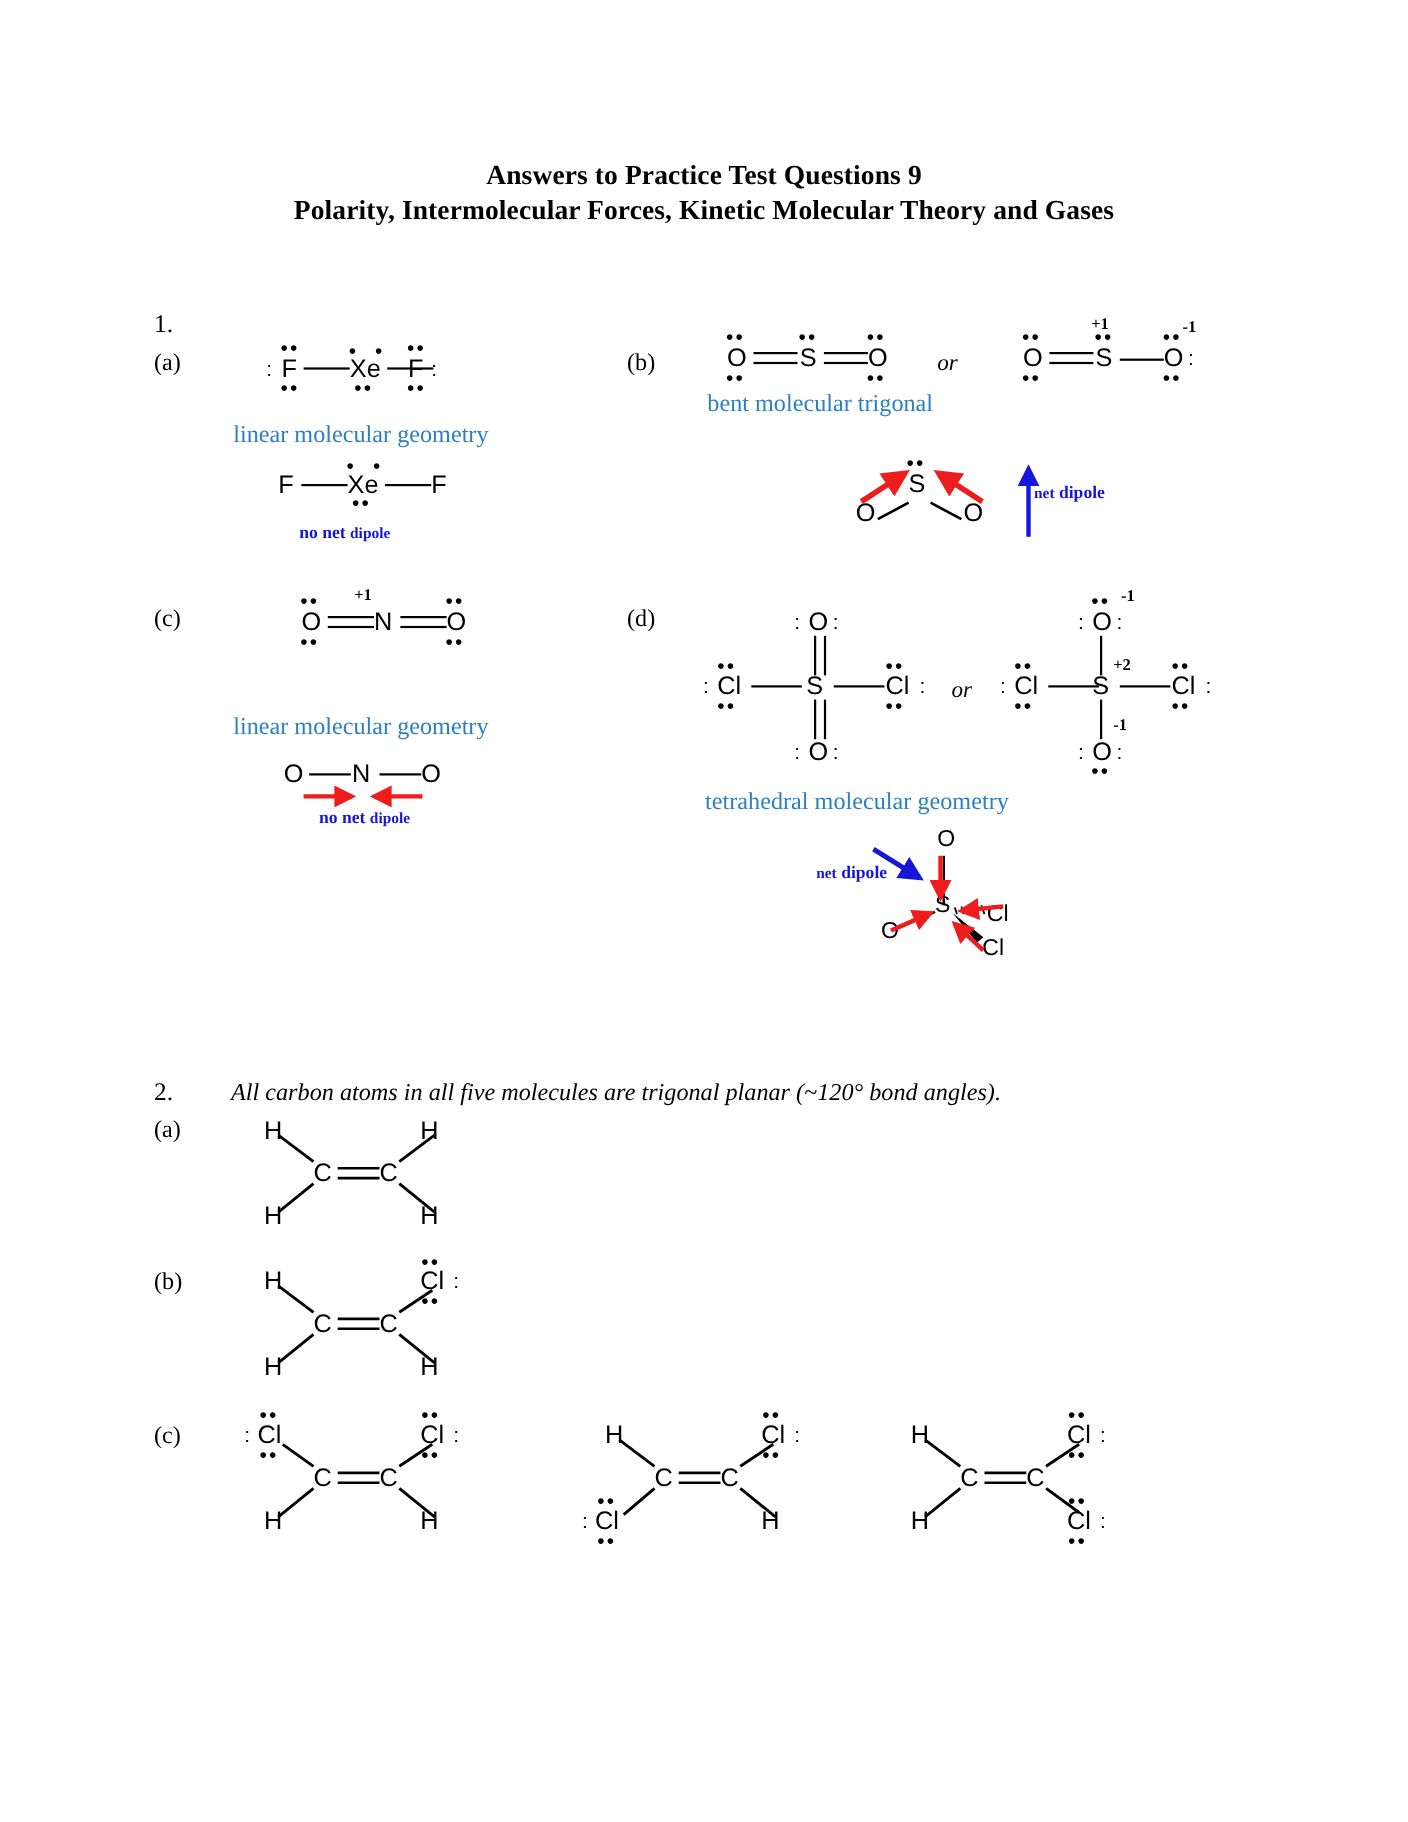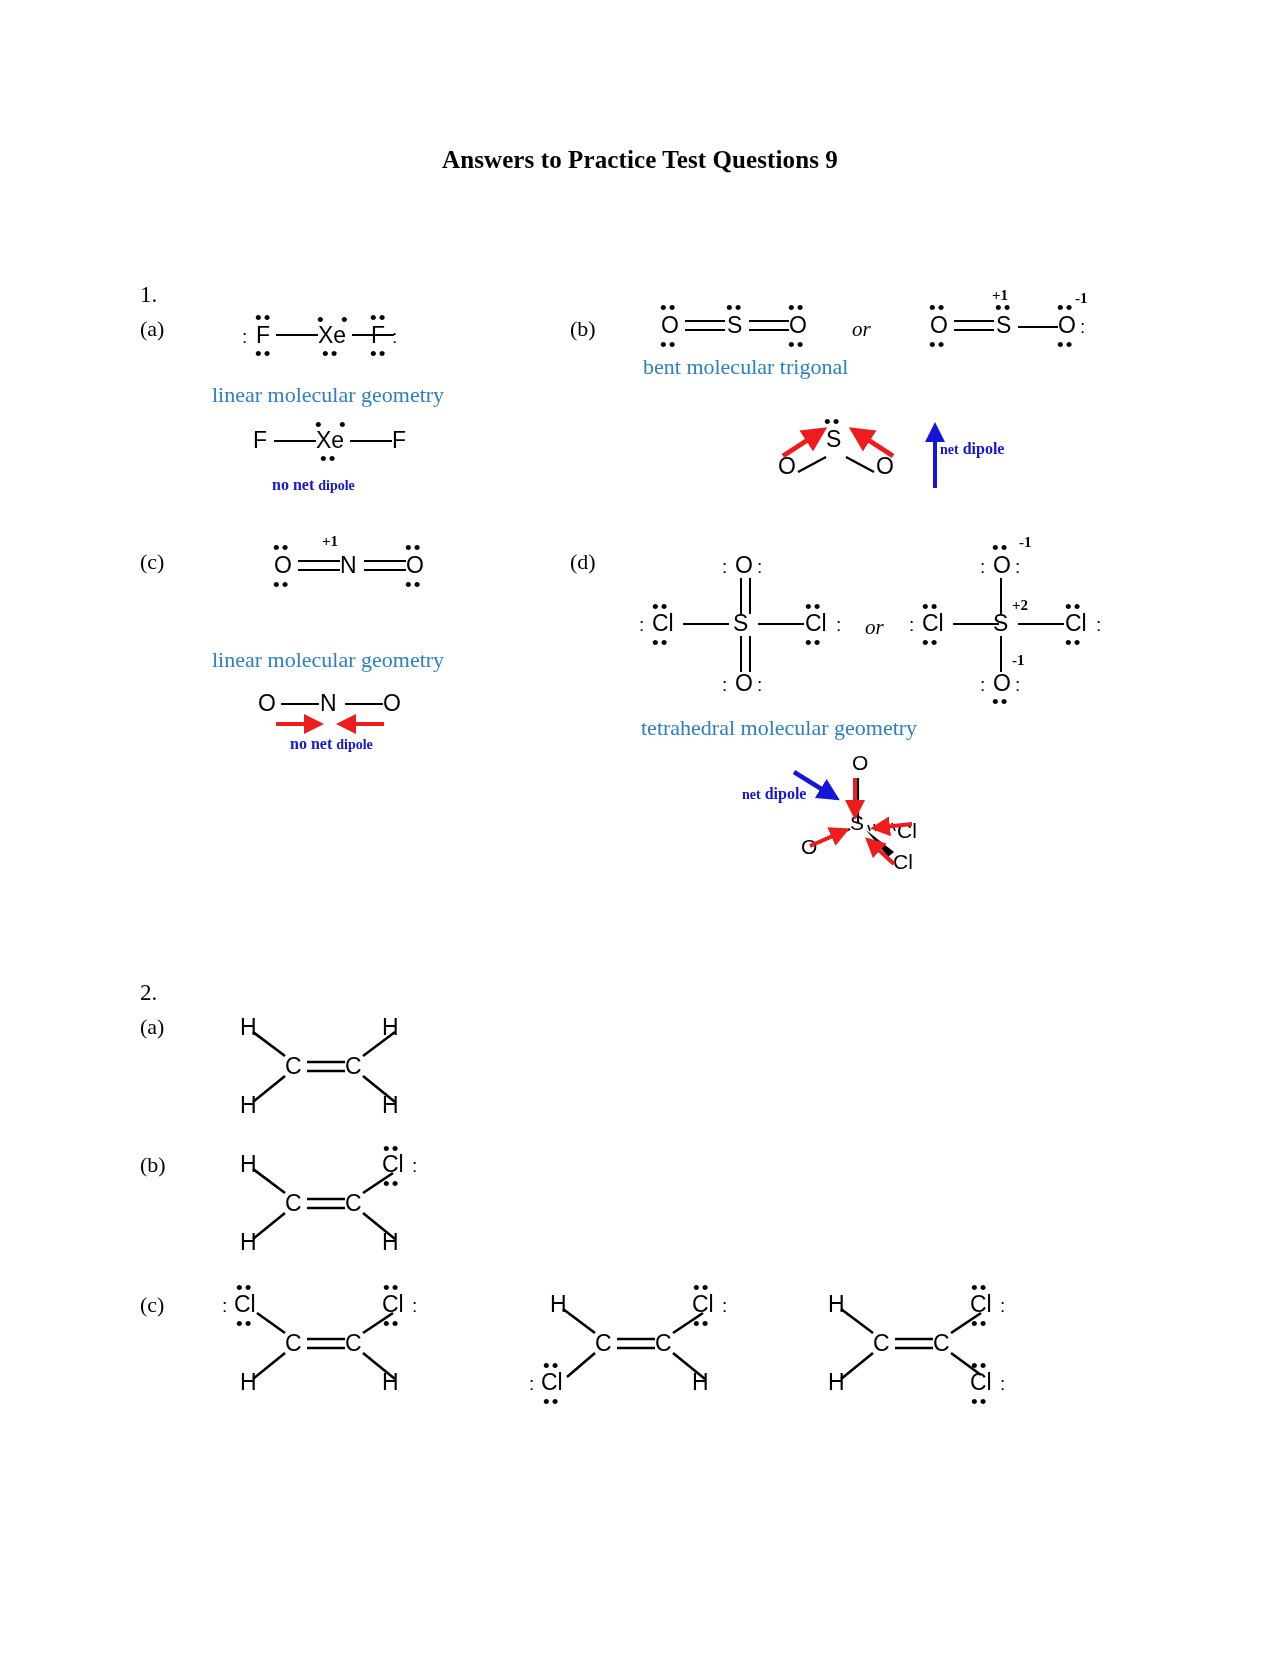--- a/index.html
+++ b/index.html
@@ -41,20 +41,21 @@
   .diplabel .big{font-size:16px;}
 
   svg{position:absolute;overflow:visible;}
 </style>
 </head>
 <body>
 
 <div class="page">
 
   <div class="title" id="title1">Answers to Practice Test Questions 9</div>
+  <div class="title" id="title2">Polarity, Intermolecular Forces, Kinetic Molecular Theory and Gases</div>
 
   <div class="abs qnum" style="left:140px;top:282px;">1.</div>
 
   <div class="abs part" style="left:140px;top:316px;">(a)</div>
 
   <div>
     <div class="lp" style="left:242px;top:327px;">:</div>
     <div class="atom" style="left:256px;top:324px;">F</div>
     <div class="lp" style="left:255px;top:308px;">••</div>
     <div class="lp" style="left:255px;top:344px;">••</div>
@@ -312,20 +313,21 @@
       <line x1="6" y1="6" x2="48" y2="32" stroke="#1616d8" stroke-width="4.5" marker-end="url(#blueArrowB)"></line>
     </svg>
   </div>
 
   <div class="diplabel" style="left:742px;top:785px;">
     <span class="small">net</span>
     <span class="big">dipole</span>
   </div>
 
   <div class="abs qnum" style="left:140px;top:980px;">2.</div>
+  <div class="abs italic2" style="left:210px;top:980px;">All carbon atoms in all five molecules are trigonal planar (~120° bond angles).</div>
 
   <div class="abs part" style="left:140px;top:1014px;">(a)</div>
   <div>
     <div class="atom" style="left:240px;top:1016px;">H</div>
     <div class="atom" style="left:382px;top:1016px;">H</div>
     <div class="atom" style="left:240px;top:1094px;">H</div>
     <div class="atom" style="left:382px;top:1094px;">H</div>
     <div class="atom" style="left:285px;top:1055px;">C</div>
     <div class="atom" style="left:345px;top:1055px;">C</div>
     <svg width="200" height="110" style="left:235px;top:1010px;" viewBox="0 0 200 110">

